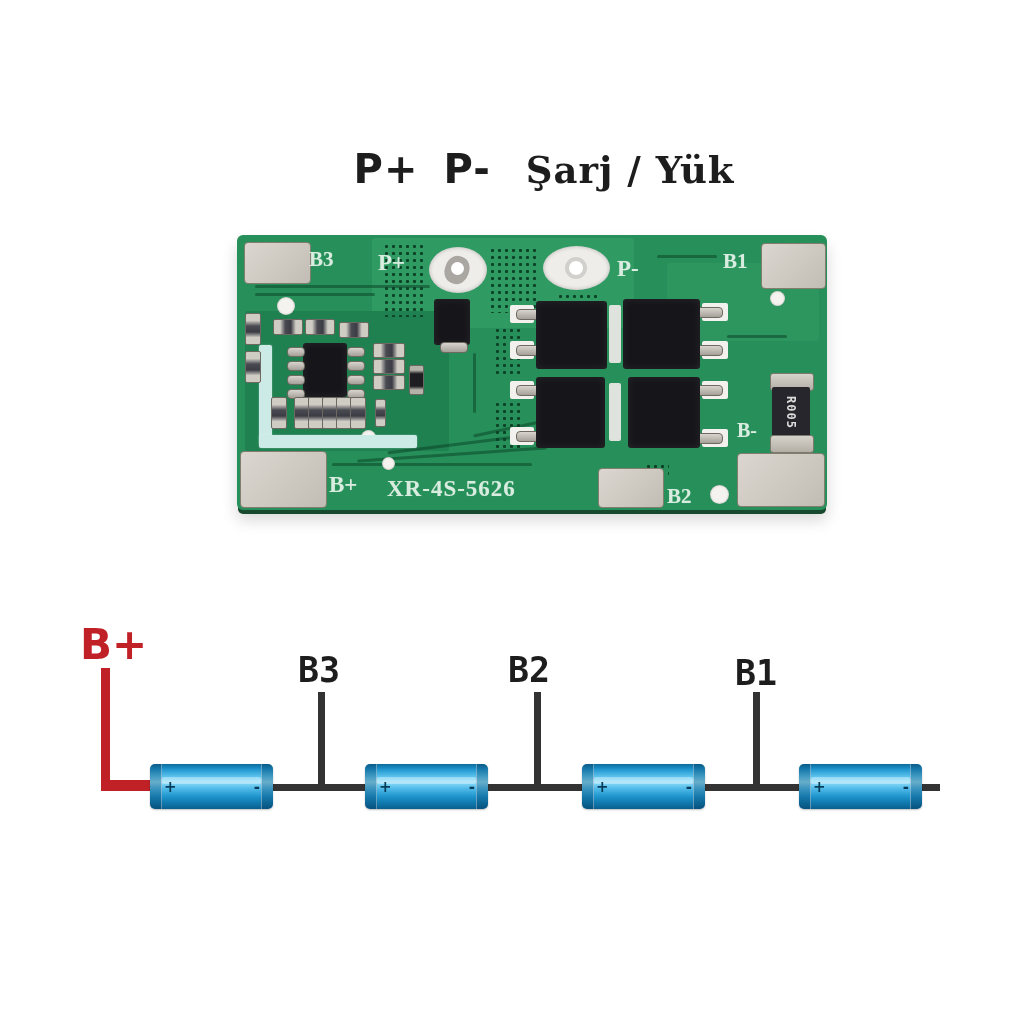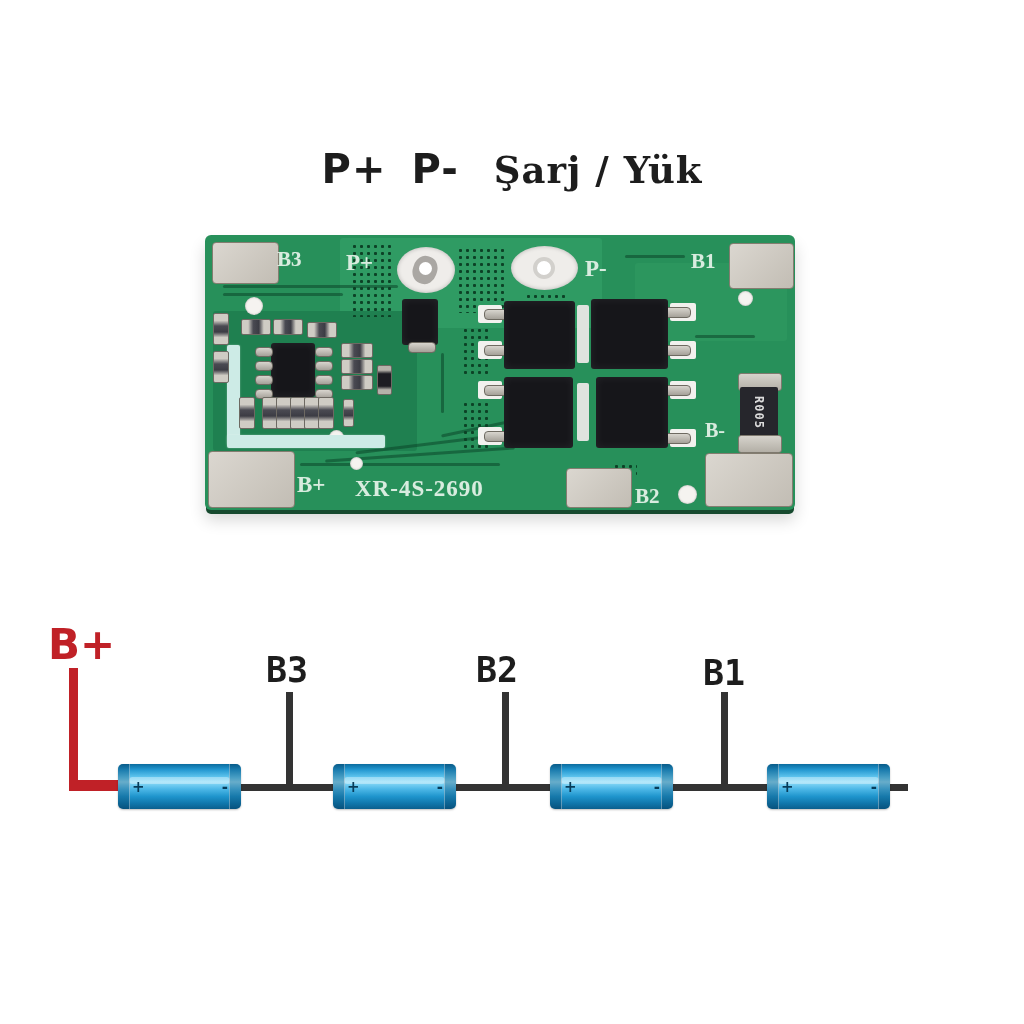--- a/index.html
+++ b/index.html
@@ -1,17 +1,17 @@
 <!DOCTYPE html>
 <html><head>
 <meta charset="utf-8">
 <style>
   html,body{margin:0;padding:0;background:#ffffff;}
   #canvas{position:relative;width:908px;height:1024px;background:#ffffff;overflow:hidden;
-          font-family:"DejaVu Sans","Liberation Sans",sans-serif;}
+          font-family:"DejaVu Sans","Liberation Sans",sans-serif;margin-left:32px;}
 
   
   #title{position:absolute;left:0;top:146px;width:1024px;text-align:center;white-space:nowrap;color:#1d1d1d;}
   #title .tp{font:700 40px "DejaVu Sans","Liberation Sans",sans-serif;letter-spacing:1px;}
   #title .tp2{margin-left:20px;}
   #title .tserif{font:700 37px "DejaVu Serif","Liberation Serif",serif;margin-left:30px;letter-spacing:1px;}
 
   
   #pcb{position:absolute;left:205px;top:235px;width:590px;height:275px;}
   #board{position:absolute;left:0;top:0;width:100%;height:100%;background:#27905a;border-radius:6px;overflow:hidden;
@@ -177,21 +177,21 @@
           <span>R005</span>
         </div>
         <div class="cap" style="top:62px;"></div>
       </div>
 
       <div class="slk" style="left:72px;top:12px;font-size:21px;">B3</div>
       <div class="slk" style="left:141px;top:15px;font-size:23px;">P+</div>
       <div class="slk" style="left:380px;top:21px;font-size:23px;">P-</div>
       <div class="slk" style="left:486px;top:14px;font-size:21px;">B1</div>
       <div class="slk" style="left:92px;top:237px;font-size:23px;">B+</div>
-      <div class="slk" style="left:150px;top:241px;font-size:23px;letter-spacing:1px;">XR-4S-2690</div>
+      <div class="slk" style="left:150px;top:241px;font-size:23px;letter-spacing:1px;">XR-4S-5626</div>
       <div class="slk" style="left:430px;top:249px;font-size:21px;">B2</div>
       <div class="slk" style="left:500px;top:184px;font-size:20px;">B-</div>
     </div>
   </div>
 
   <div id="lbl-bplus" style="left:48px;top:620px;">B+</div>
   <div class="rwire" style="left:69px;top:668px;width:9px;height:118px;"></div>
   <div class="rwire" style="left:69px;top:780px;width:53px;height:11px;"></div>
 
   <div class="dlabel" style="left:266px;top:650px;">B3</div>

